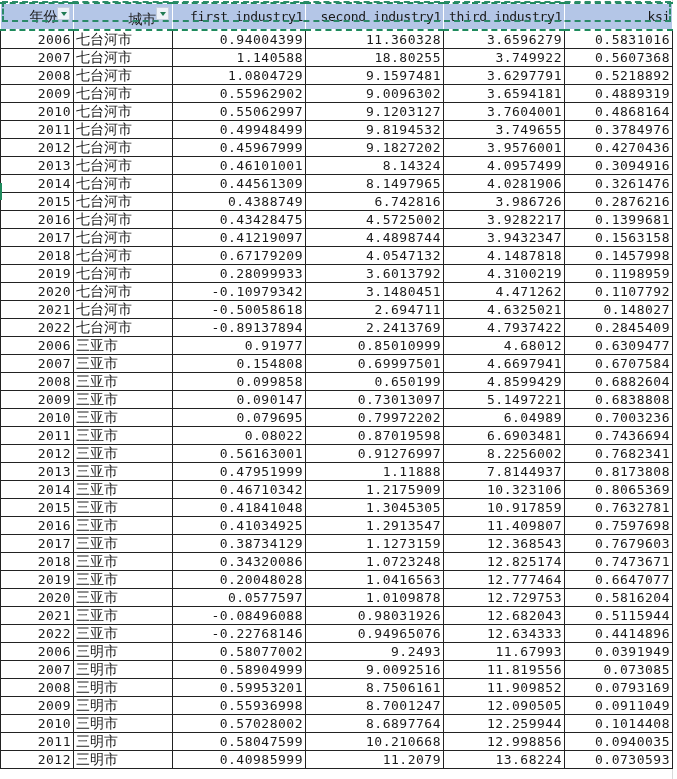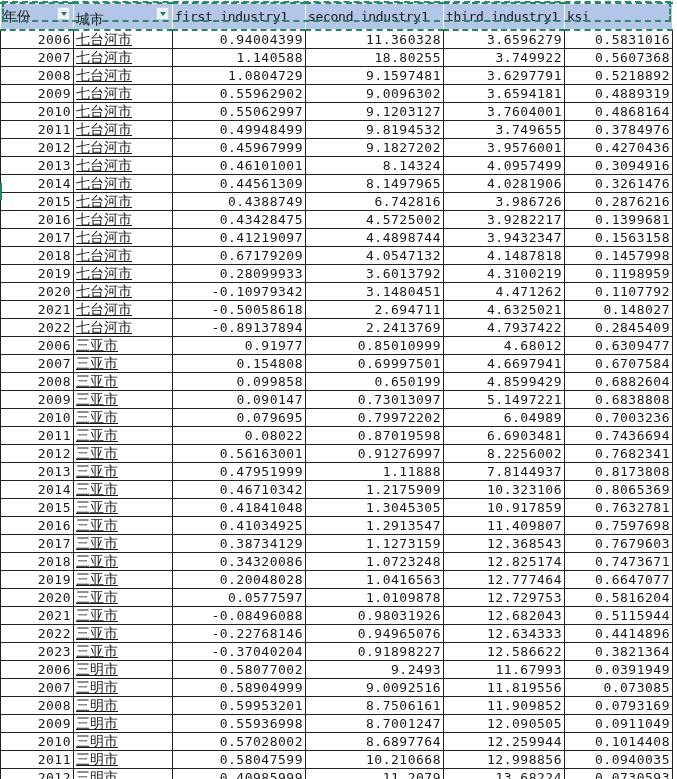--- a/index.html
+++ b/index.html
@@ -39,21 +39,21 @@
       height: 19px;
       background: #b4c6e7;
       font-weight: normal;
       font-family: "DejaVu Sans Mono", "Liberation Mono", monospace;
       font-size: 13px;
       color: #1a1a1a;
       border-left: 1px solid #ffffff;
       border-right: 1px solid #ffffff;
       padding: 0 2px;
       position: relative;
-      text-align: left;
+      text-align: right;
       white-space: nowrap;
       overflow: hidden;
       letter-spacing: -0.3px;
     }
     table.grid thead tr {
       border-bottom: 2px dashed #1e8a5c;
       border-top: 2px dashed #1e8a5c;
     }
     table.grid td {
       height: 17px;
@@ -65,21 +65,20 @@
     }
     td.num {
       text-align: right;
       letter-spacing: 0.5px;
     }
     td.city {
       text-align: left;
       font-family: "DejaVu Sans", "Liberation Sans", sans-serif;
       font-size: 14px;
       letter-spacing: 0px;
-      text-decoration: underline;
     }
     .filter-btn {
       display: inline-block;
       width: 13px;
       height: 13px;
       background: #eef2f8;
       border: 1px solid #c6d0e0;
       position: absolute;
       right: 3px;
       top: 3px;
@@ -431,28 +430,20 @@
         </tr>
         <tr>
           <td class="num">2022</td>
           <td class="city"><span>三亚市</span></td>
           <td class="num">-0.22768146</td>
           <td class="num">0.94965076</td>
           <td class="num">12.634333</td>
           <td class="num">0.4414896</td>
         </tr>
         <tr>
-          <td class="num">2023</td>
-          <td class="city"><span>三亚市</span></td>
-          <td class="num">-0.37040204</td>
-          <td class="num">0.91898227</td>
-          <td class="num">12.586622</td>
-          <td class="num">0.3821364</td>
-        </tr>
-        <tr>
           <td class="num">2006</td>
           <td class="city"><span>三明市</span></td>
           <td class="num">0.58077002</td>
           <td class="num">9.2493</td>
           <td class="num">11.67993</td>
           <td class="num">0.0391949</td>
         </tr>
         <tr>
           <td class="num">2007</td>
           <td class="city"><span>三明市</span></td>

